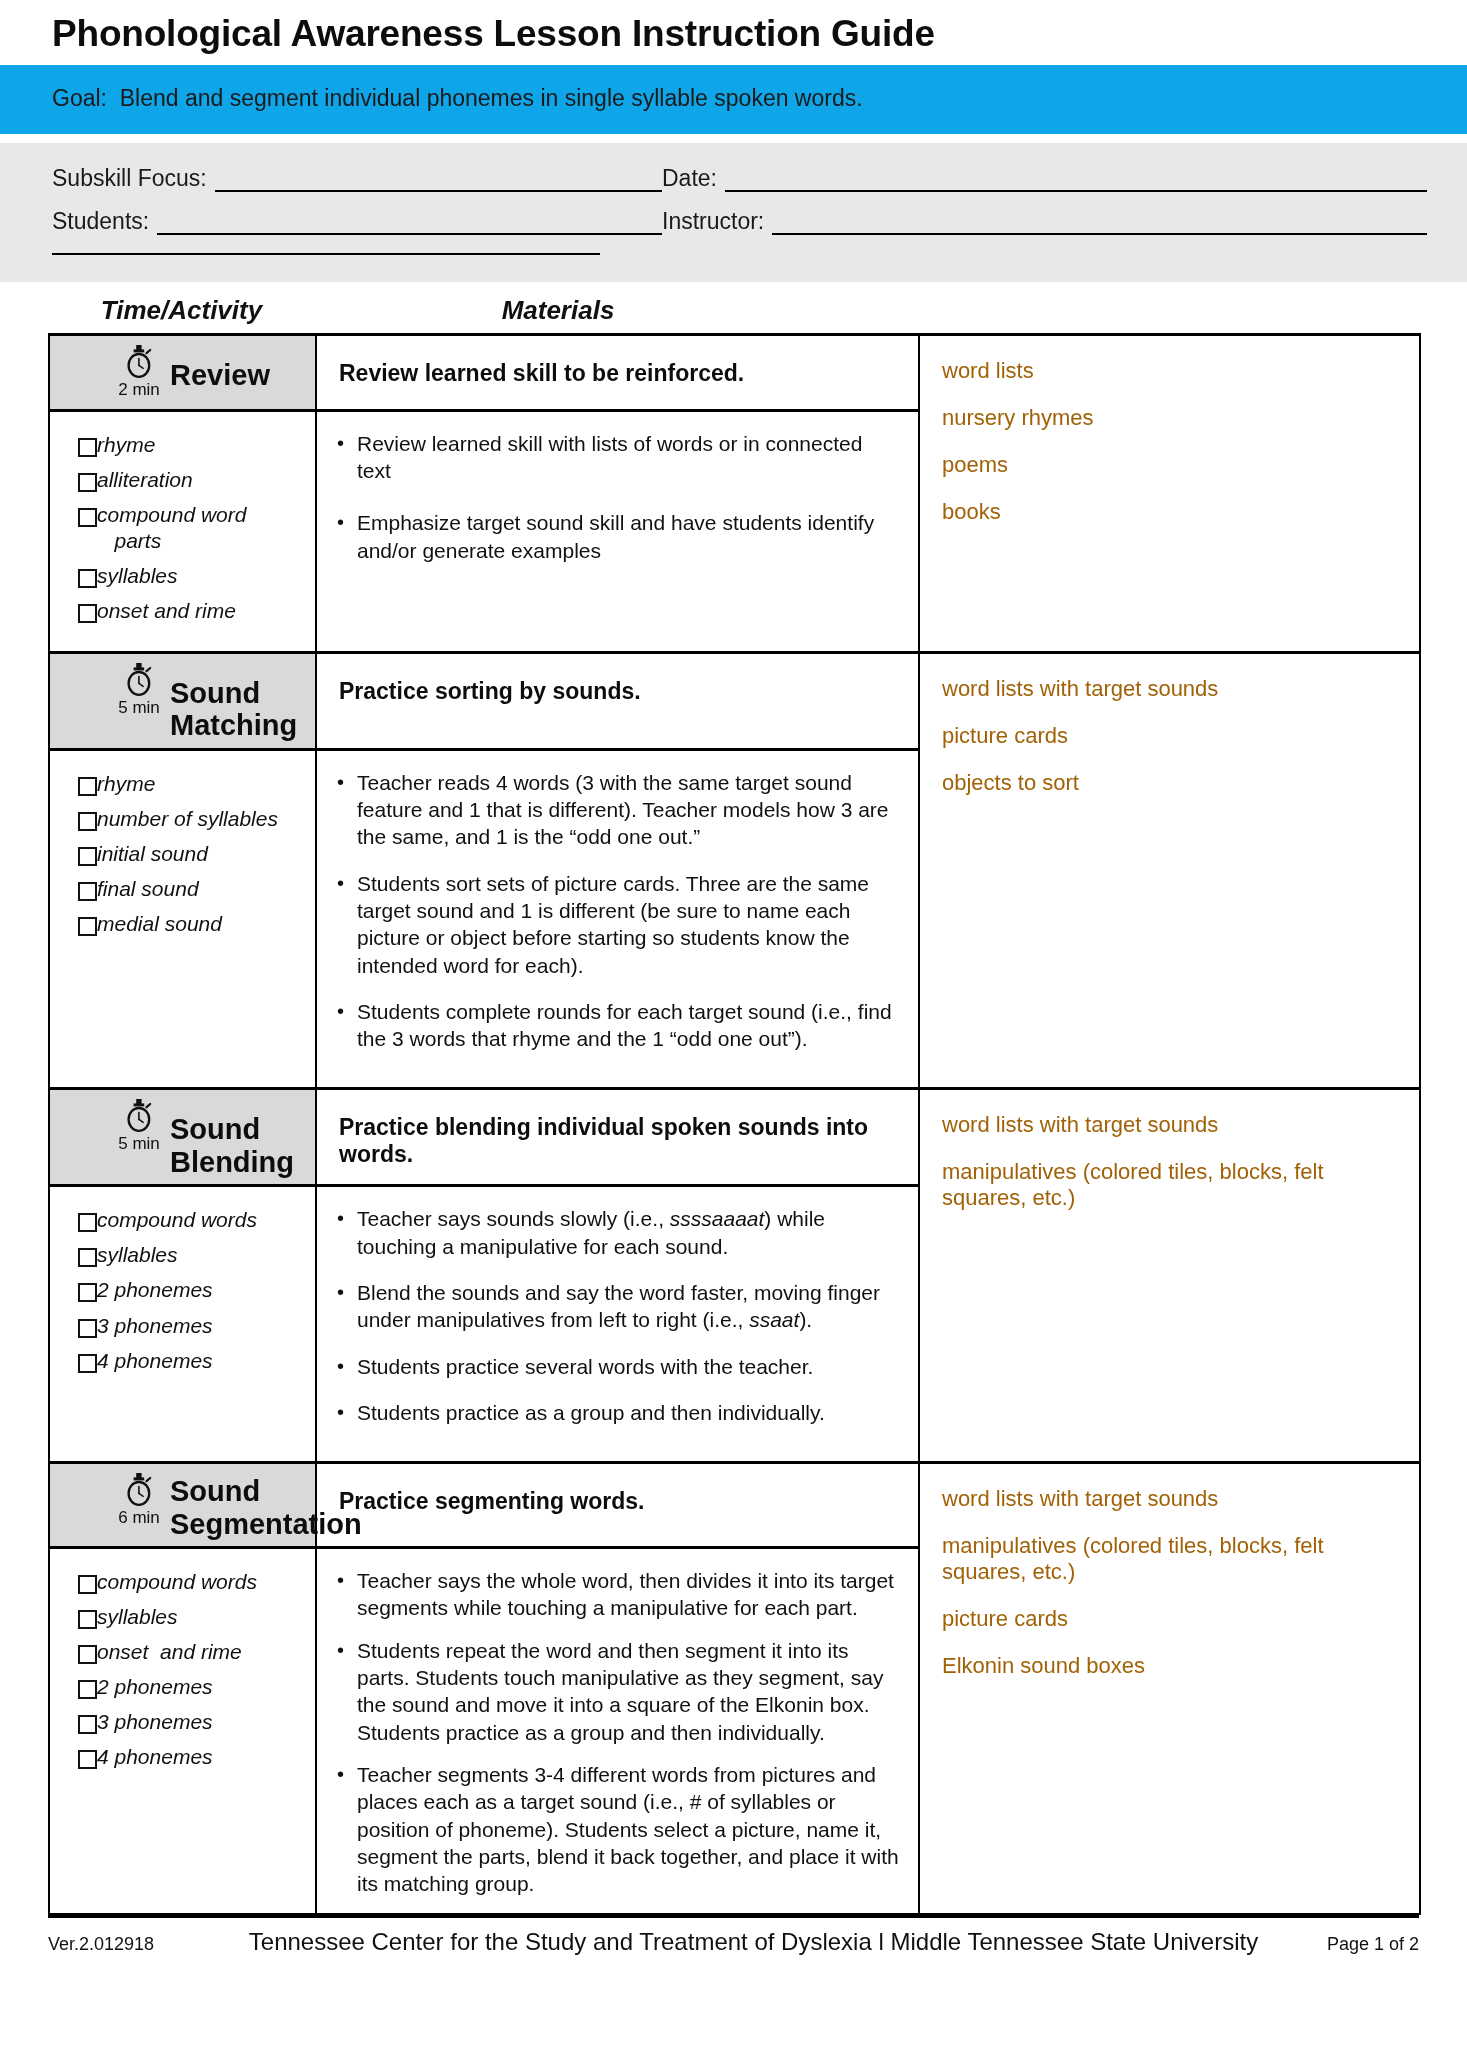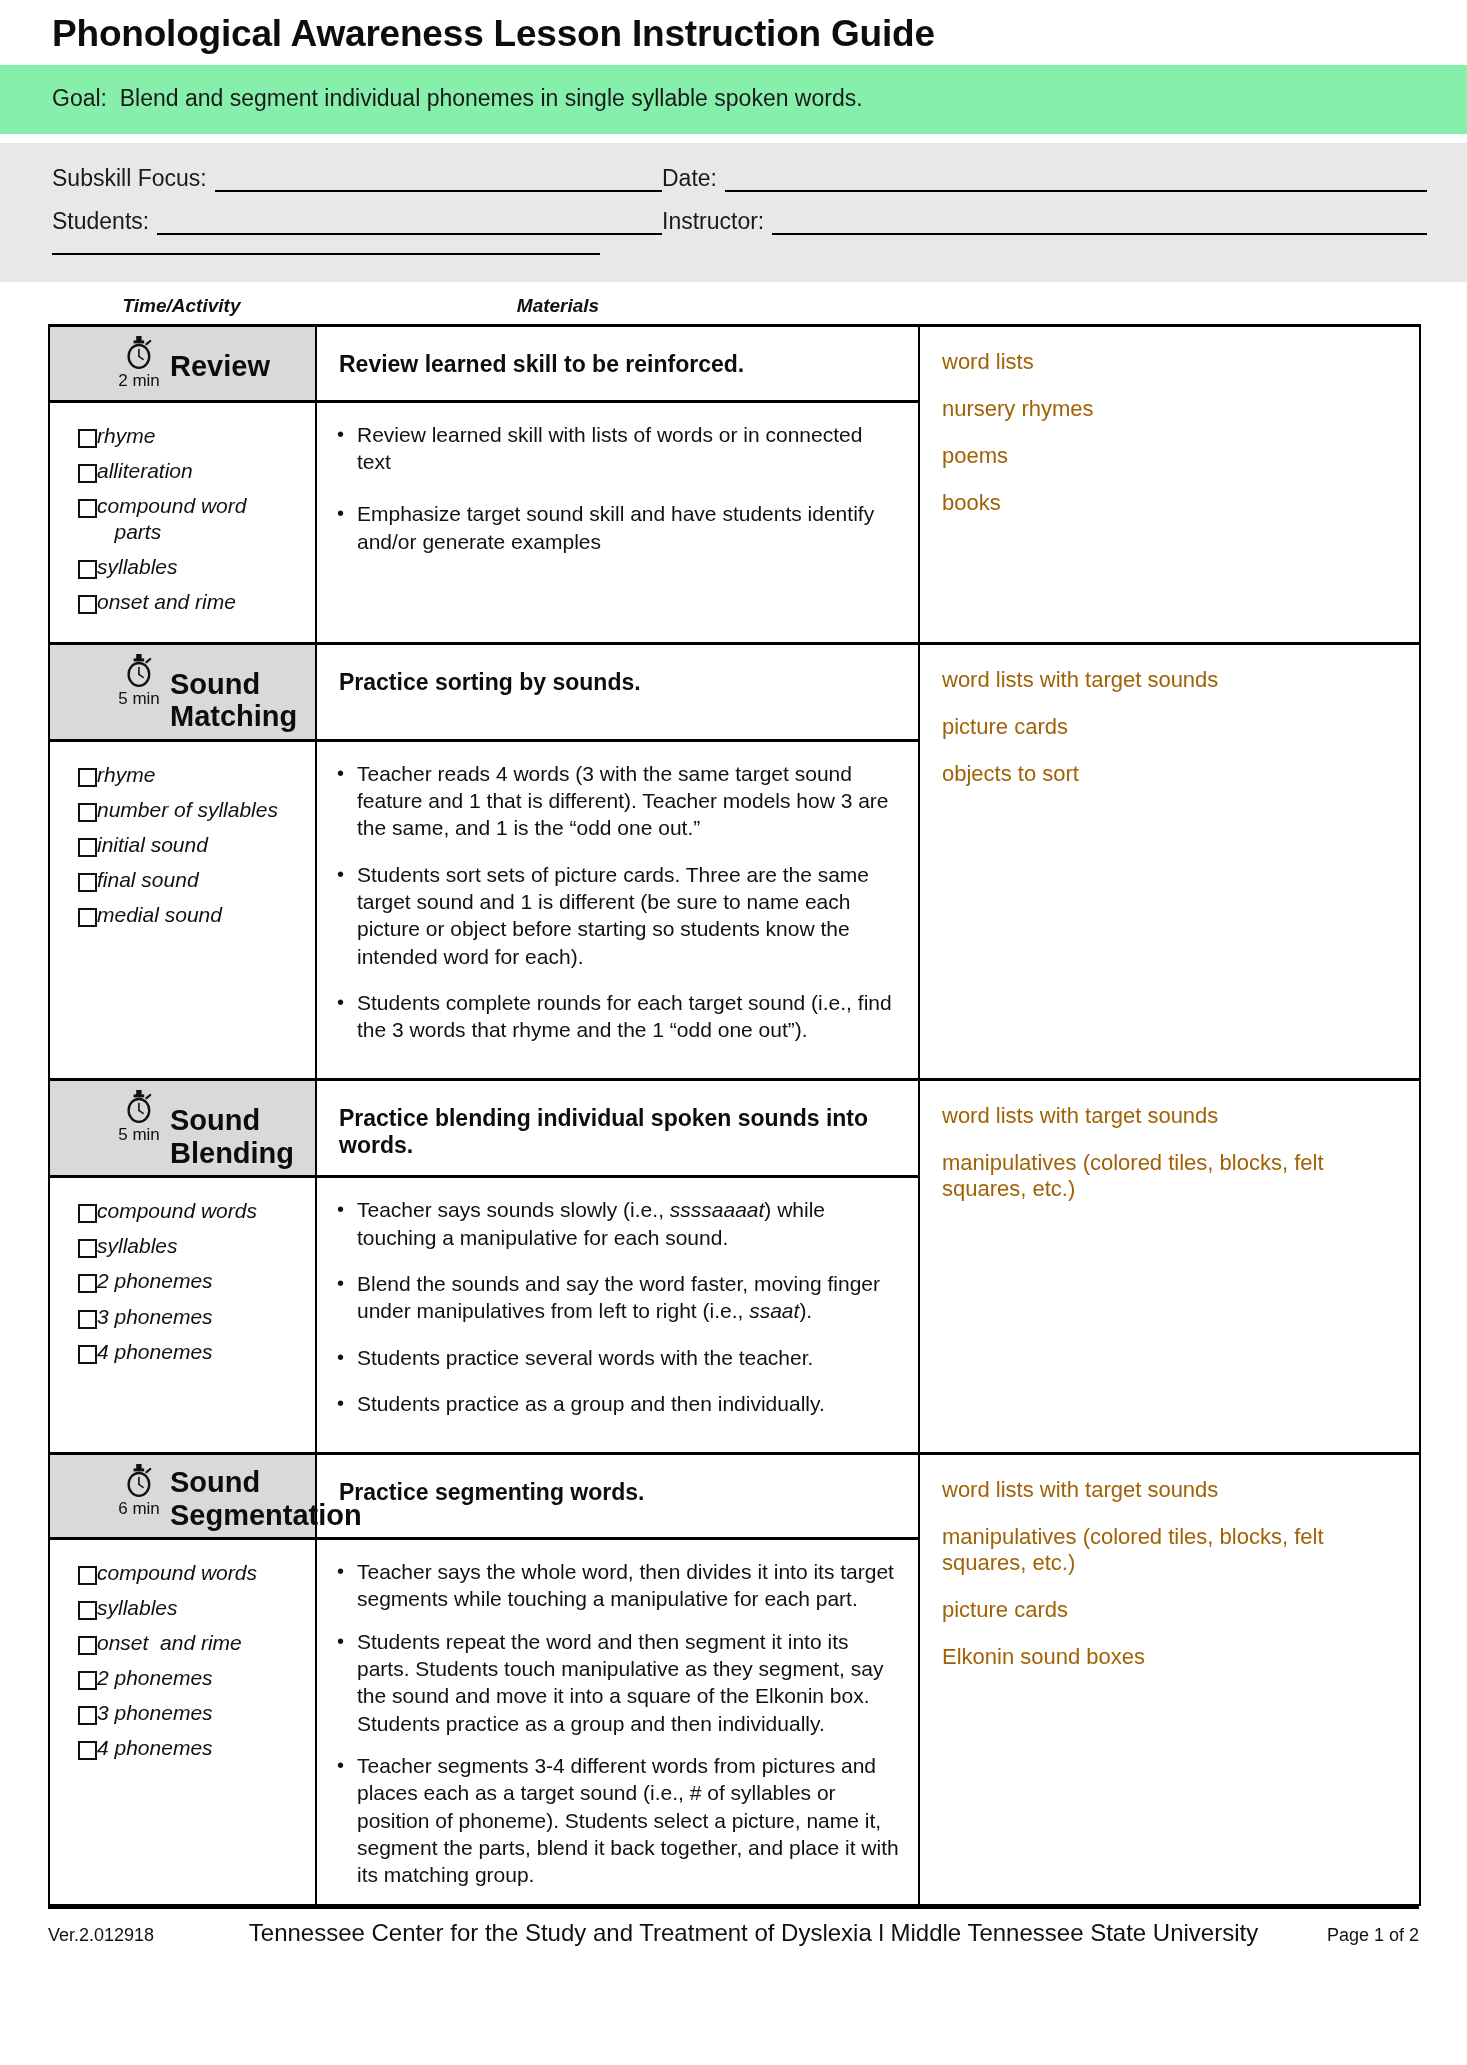--- a/index.html
+++ b/index.html
@@ -30,21 +30,21 @@
   .doc-title {
     font-size: 37px;
     font-weight: bold;
     letter-spacing: -0.2px;
     line-height: 1.1;
     color: #0d0d0d;
   }
 
   
   .goal-band {
-    background: #86efac;
+    background: #0ea5e9;
     width: 1467px;
     box-sizing: border-box;
     padding: 20px 0 22px 52px;
   }
   .goal-text {
     font-size: 23px;
     color: #1a1a1a;
     white-space: pre;
   }
 
@@ -85,21 +85,21 @@
 
   
   .col-headers {
     display: flex;
     padding: 13px 0 7px 0;
     margin: 0 48px 0 48px;
     width: 1371px;
     box-sizing: border-box;
   }
   .ch {
-    font-size: 19px;
+    font-size: 26px;
     font-style: italic;
     font-weight: bold;
     text-align: center;
     color: #111;
   }
   .ch-time { width: 267px; }
   .ch-instr { width: 603px; }
   .ch-mat { width: 200px; text-align: center; margin-left: 143px; }
 
   

